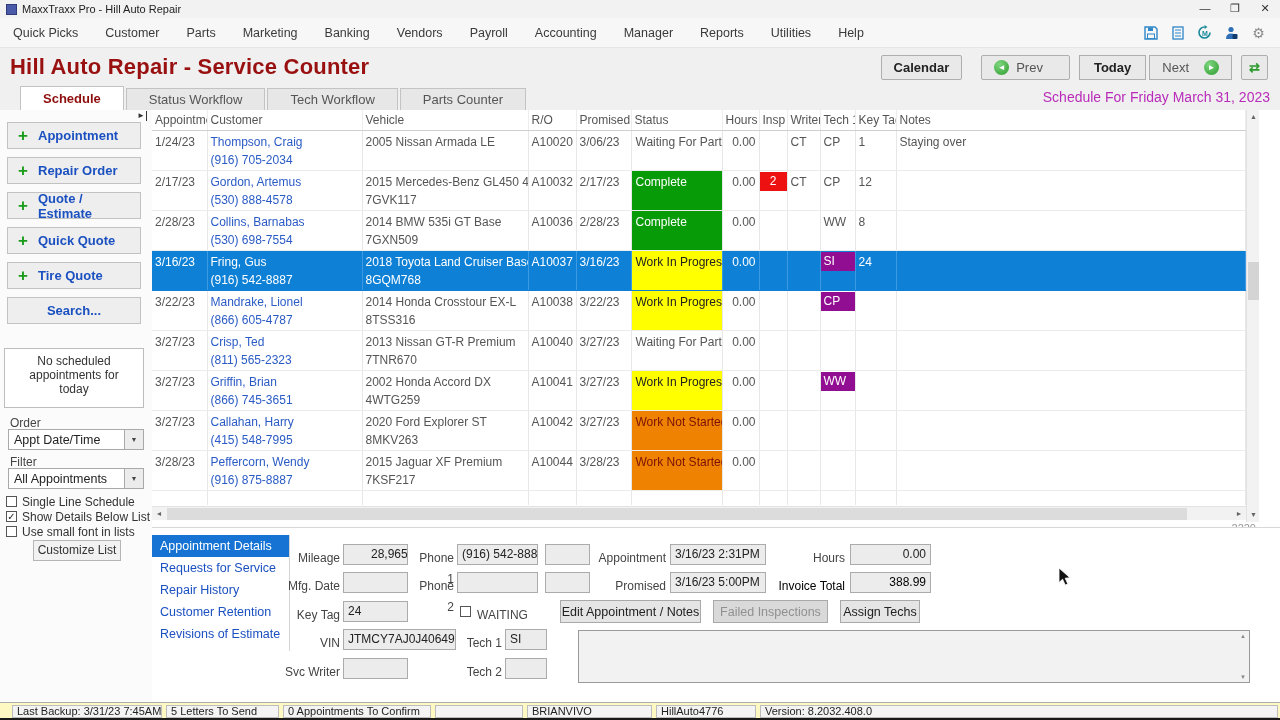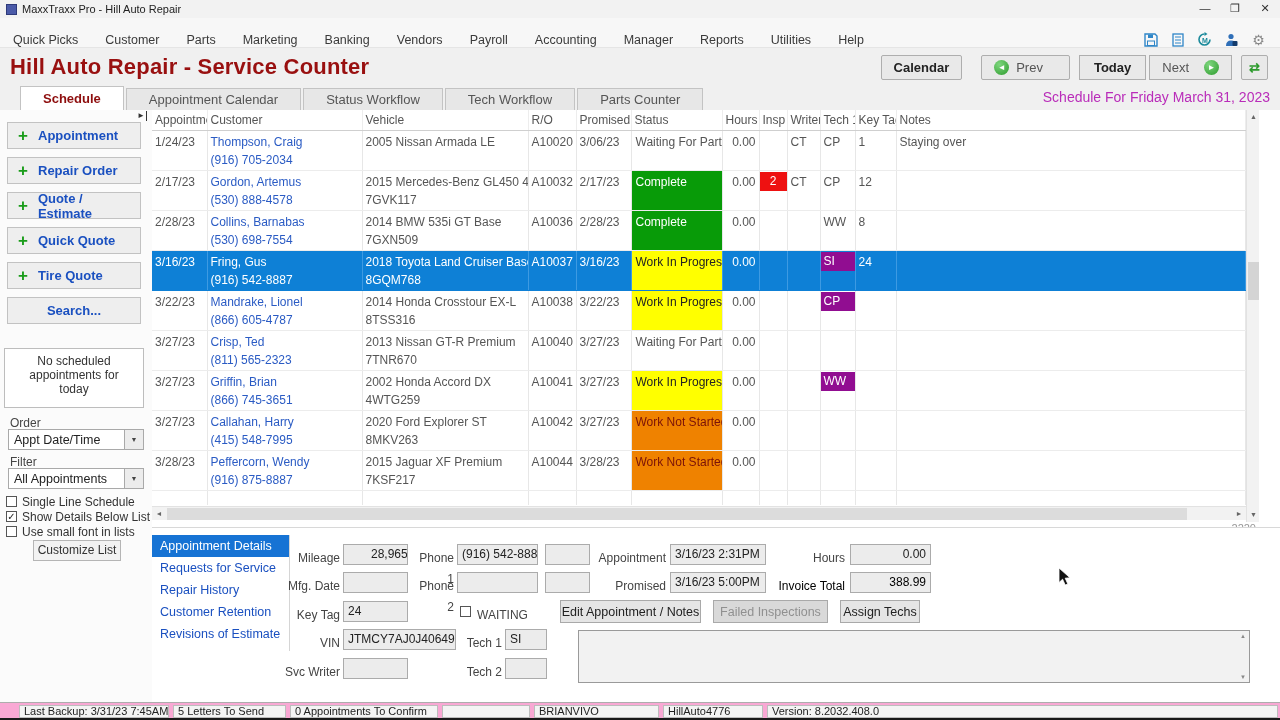--- a/index.html
+++ b/index.html
@@ -6,21 +6,21 @@
   html,body { width:1280px; height:720px; overflow:hidden; }
   body { font-family:"Liberation Sans", sans-serif; background:#f0f0f0; position:relative; color:#333; }
 
   
   .titlebar { position:absolute; top:0; left:0; width:1280px; height:18px; background:#f2f2f2; display:flex; align-items:center; font-size:11px; color:#222; }
   .app-icon { width:11px; height:11px; background:#4a5aa8; border:1px solid #2e3a7a; margin:0 5px 0 6px; }
   .win-controls { margin-left:auto; display:flex; height:100%; }
   .win-btn { width:30px; height:18px; text-align:center; line-height:16px; font-size:11px; color:#333; cursor:default; }
 
   
-  .menubar { position:absolute; top:18px; left:0; width:1280px; height:30px; background:#f7f7f7; display:flex; align-items:flex-end; border-bottom:1px solid #e5e5e5; }
+  .menubar { position:absolute; top:18px; left:0; width:1280px; height:30px; background:#f7f7f7; display:flex; align-items:center; border-bottom:1px solid #e5e5e5; }
   .menu-items { display:flex; gap:27px; padding-left:13px; font-size:12.5px; color:#3a3a3a; }
   .menu-item { cursor:default; }
   .menu-icons { margin-left:auto; display:flex; gap:12px; padding-right:14px; align-items:center; }
   .tb-icon { width:15px; height:15px; display:inline-flex; align-items:center; justify-content:center; }
 
   
   .header { position:absolute; top:48px; left:0; width:1280px; height:38px; background:#f0f0f0; display:flex; align-items:center; }
   .page-title { font-size:22px; font-weight:bold; color:#991010; padding-left:10px; letter-spacing:0.2px; }
   .nav-buttons { margin-left:auto; display:flex; align-items:center; gap:9px; padding-right:12px; }
   .hbtn { height:25px; background:#e9e9e9; border:1px solid #aeaeae; border-radius:2px; font-size:13px; color:#222; display:flex; align-items:center; justify-content:center; gap:7px; padding:0 12px; cursor:default; font-family:Liberation Sans, sans-serif; }
@@ -102,21 +102,21 @@
   .flabel { position:absolute; font-size:12px; color:#444; text-align:right; line-height:21px; }
   .finput { position:absolute; height:21px; background:#ececec; border:1px solid #ababab; font-size:12px; color:#222; line-height:19px; padding:0 4px; overflow:hidden; white-space:nowrap; }
   .finput.r { text-align:right; }
   .navy { color:#000000; font-weight:normal; }
   .det-btn { position:absolute; height:23px; background:#e5e5e5; border:1px solid #a9a9a9; font-size:12.5px; color:#222; text-align:center; cursor:default; display:flex; align-items:center; justify-content:center; }
   .det-btn.disabled { background:#d9d9d9; color:#909090; }
   .det-notes { position:absolute; left:426px; top:102px; width:672px; height:53px; background:#f2f2f2; border:1px solid #9a9a9a; }
   .det-notes .na { position:absolute; right:1px; font-size:6px; color:#888; width:10px; text-align:center; }
 
   
-  .statusbar { position:absolute; top:702px; left:0; width:1280px; height:16px; background:#f9a8d4; border-top:1px solid #adadad; display:flex; align-items:center; padding:1px 2px 0 19px; gap:4px; }
+  .statusbar { position:absolute; top:702px; left:0; width:1280px; height:16px; background:#fef9c3; border-top:1px solid #adadad; display:flex; align-items:center; padding:1px 2px 0 12px; gap:4px; }
   .sseg { height:13px; border:1px solid #bdbdbd; background:#f4f4f4; font-size:11px; color:#222; line-height:11px; padding:0 4px; overflow:hidden; white-space:nowrap; }
   .bottom-edge { position:absolute; top:718px; left:0; width:1280px; height:2px; background:#1a1a1a; }
 
   .cursor { position:absolute; left:1058px; top:567px; z-index:50; }
 </style>
 </head>
 <body>
 
 <div class="titlebar">
   <span class="app-icon"></span>
@@ -194,21 +194,20 @@
     </div>
     <div class="hbtn refresh-btn">
         <span>⇄</span>
       </div>
   </div>
 </div>
 
 <div class="tabrow">
   <div class="tabs" id="tabs">
       <div class="tab active">Schedule</div>
-      <div class="tab">Appointment Calendar</div>
       <div class="tab">Status Workflow</div>
       <div class="tab">Tech Workflow</div>
       <div class="tab">Parts Counter</div>
     </div>
   <div class="schedule-for">Schedule For Friday March 31, 2023</div>
 </div>
 
 <div class="main">
 
   <div class="sidebar">

